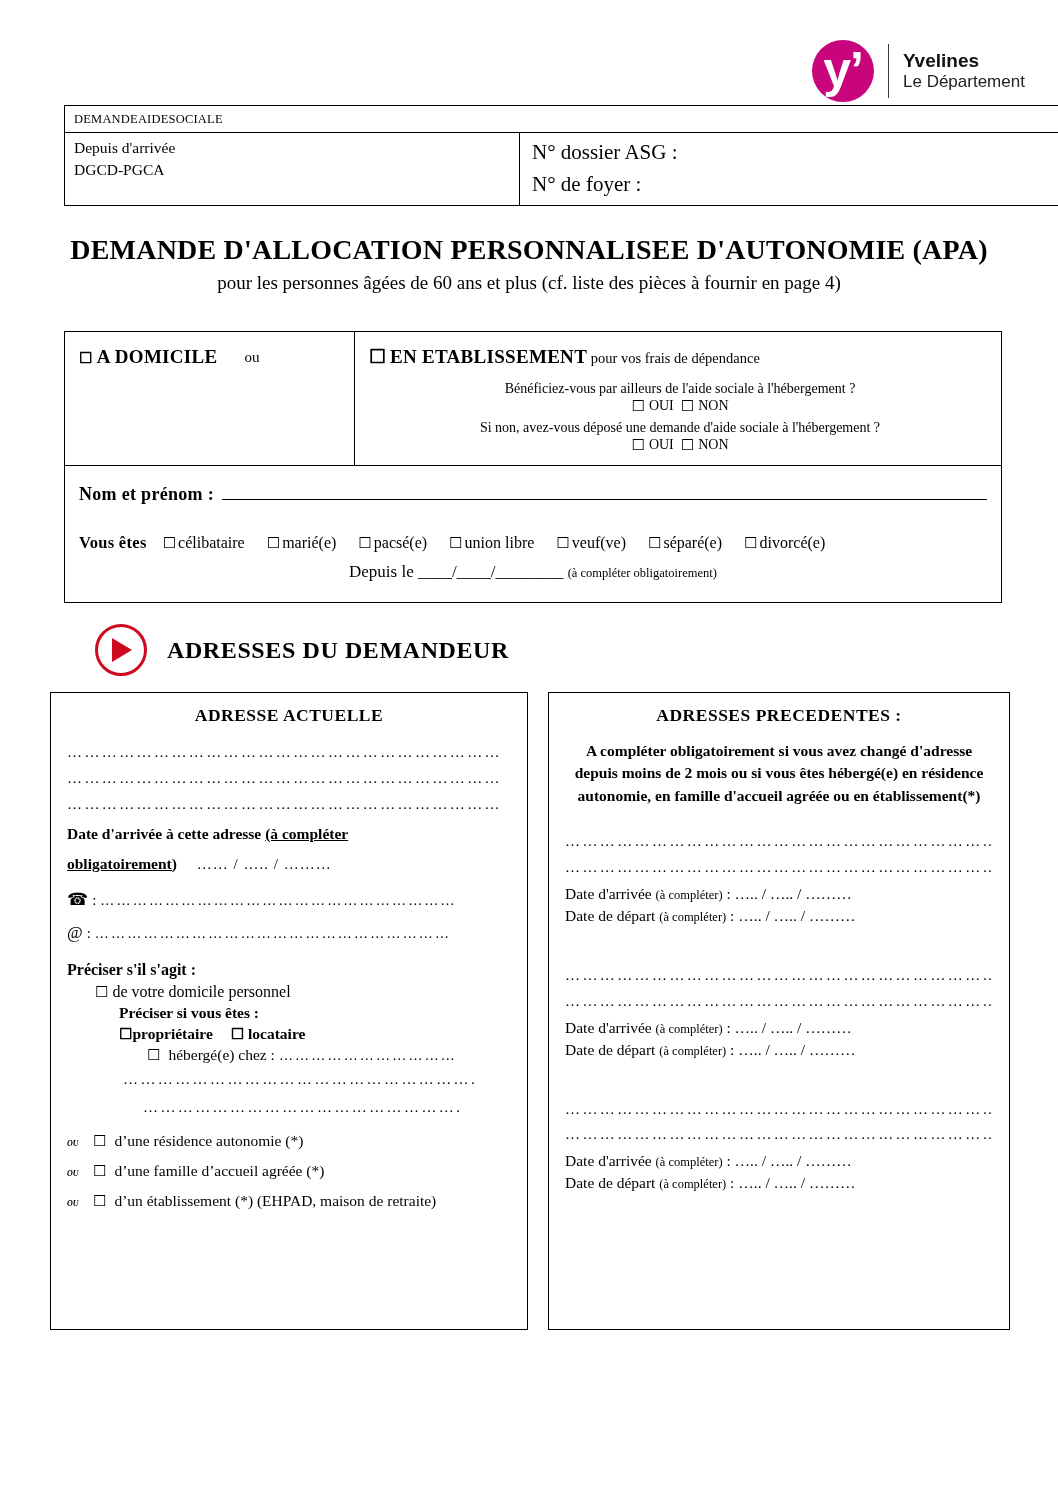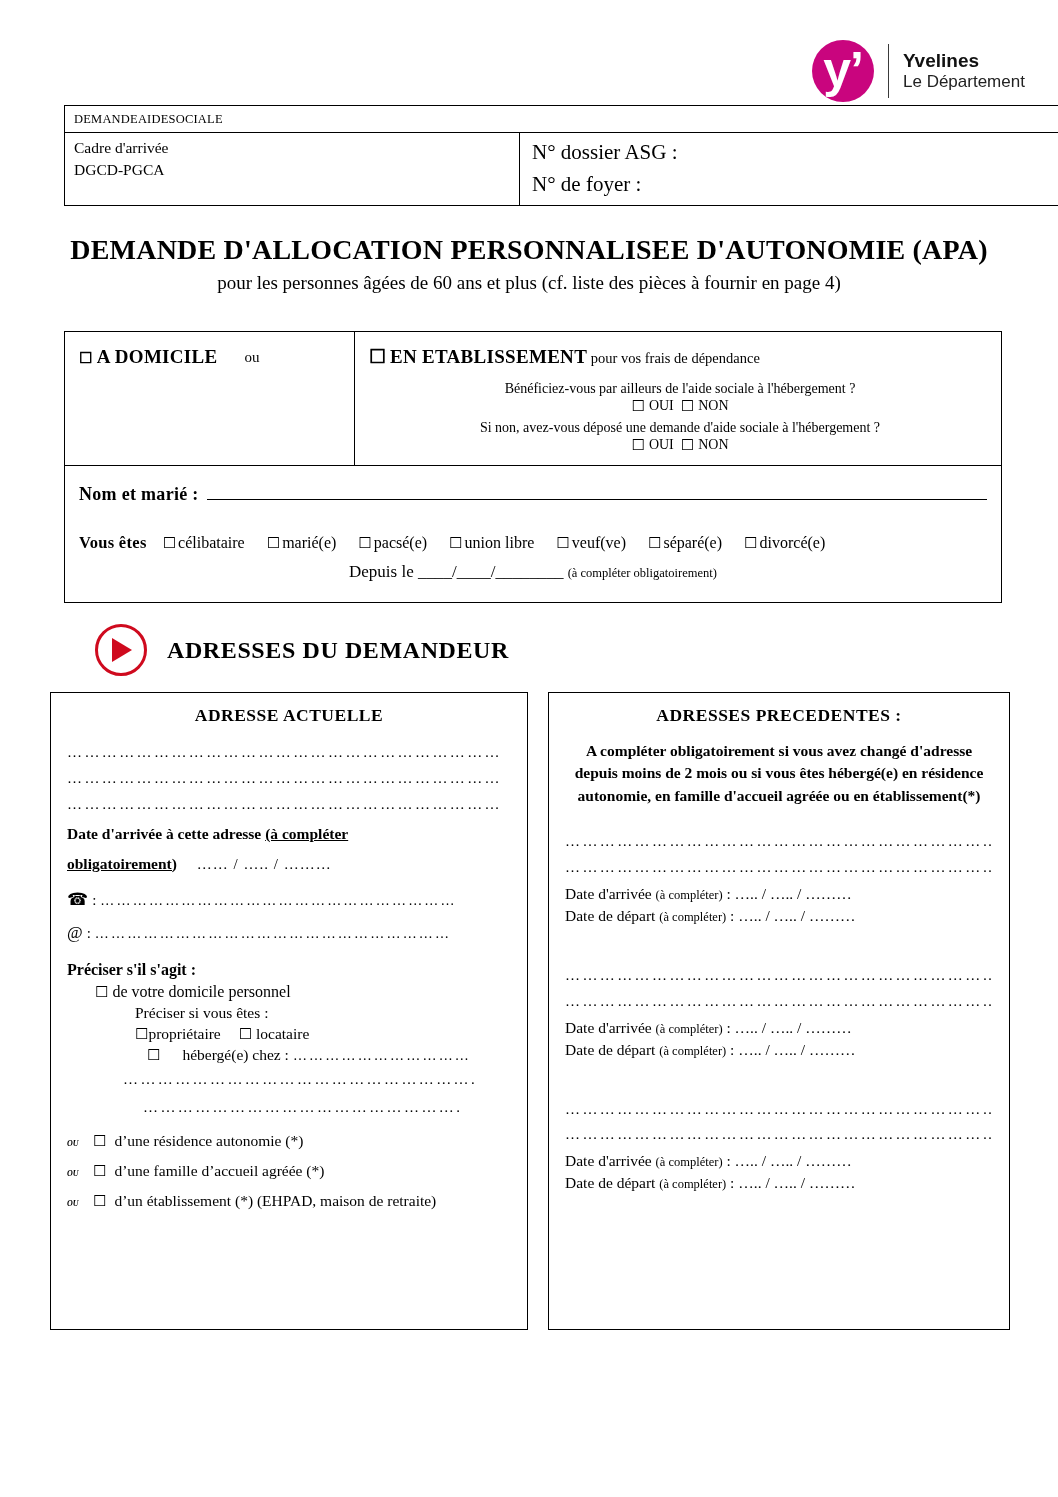--- a/index.html
+++ b/index.html
@@ -326,21 +326,21 @@
     overflow: hidden;
     white-space: nowrap;
     margin-left: 4px;
   }
   .preciser-title {
     font-size: 16px;
     font-weight: 700;
     margin-top: 18px;
   }
   .ind1 { margin-left: 28px; font-size: 16px; margin-top: 4px; }
-  .ind2 { margin-left: 68px; font-size: 15.5px; margin-top: 3px; }
+  .ind2 { margin-left: 52px; font-size: 15.5px; margin-top: 3px; font-weight: bold; }
   .ind2b { margin-left: 80px; font-size: 15.5px; margin-top: 3px; display: flex; align-items: baseline; }
   .ind2b .tail-dots { font-size: 14px; letter-spacing: 2.2px; overflow: hidden; white-space: nowrap; flex: 1; margin-left: 4px; }
   .free-dots-1 { margin-left: 56px; margin-top: 3px; }
   .free-dots-2 { margin-left: 76px; margin-top: 2px; }
   .ou-row {
     display: flex;
     align-items: baseline;
     margin-top: 12px;
     font-size: 15.5px;
   }
@@ -376,21 +376,21 @@
     <div class="l2">Le Département</div>
   </div>
 </div>
 
 <div class="hdr-table">
   <div class="hdr-row1">
     <div class="hdr-r1-left">DEMANDEAIDESOCIALE</div>
   </div>
   <div class="hdr-row2">
     <div class="hdr-r2-left">
-      <div>Cadre d'arrivée</div>
+      <div>Depuis d'arrivée</div>
       <div>DGCD-PGCA</div>
     </div>
     <div class="hdr-r2-right">
       <div>N° dossier ASG :</div>
       <div>N° de foyer :</div>
     </div>
   </div>
 </div>
 
 <div class="doc-title">DEMANDE D'ALLOCATION PERSONNALISEE D'AUTONOMIE (APA)</div>
@@ -437,21 +437,21 @@
             <span class="cb">☐</span>
             <span>NON</span>
           </span>
         </span>
       </div>
     </div>
   </div>
 
   <div class="mb-bottom">
     <div class="nom-row">
-      <span class="nom-label">Nom et marié :</span>
+      <span class="nom-label">Nom et prénom :</span>
       <span class="nom-rule"></span>
     </div>
 
     <div class="vous-row">
       <span class="vous-label">Vous êtes</span>
       <span class="vous-opt">
         <span class="cb">☐</span>
         <span>célibataire</span>
       </span>
       <span class="vous-opt">
@@ -533,21 +533,21 @@
       <span class="cb">☐</span><span>propriétaire</span>
     </span>
     <span style="margin-left:14px;">
       <span class="cb">☐</span>
       <span>locataire</span>
     </span>
   </div>
 
   <div class="ind2b">
     <span class="cb">☐</span>
-    <span style="margin-left:22px;">hébergé(e) chez :</span>
+    <span style="margin-left:8px;">hébergé(e) chez :</span>
     <span class="tail-dots">……………………………</span>
   </div>
 
   <div class="dotline free-dots-1">…………………………………………………….</div>
   <div class="dotline free-dots-2">……………………………………………….</div>
 
   <div class="ou-row">
     <span class="ou-mark">ou</span>
     <span class="cb">☐</span>
     <span>d’une résidence autonomie (*)</span>

